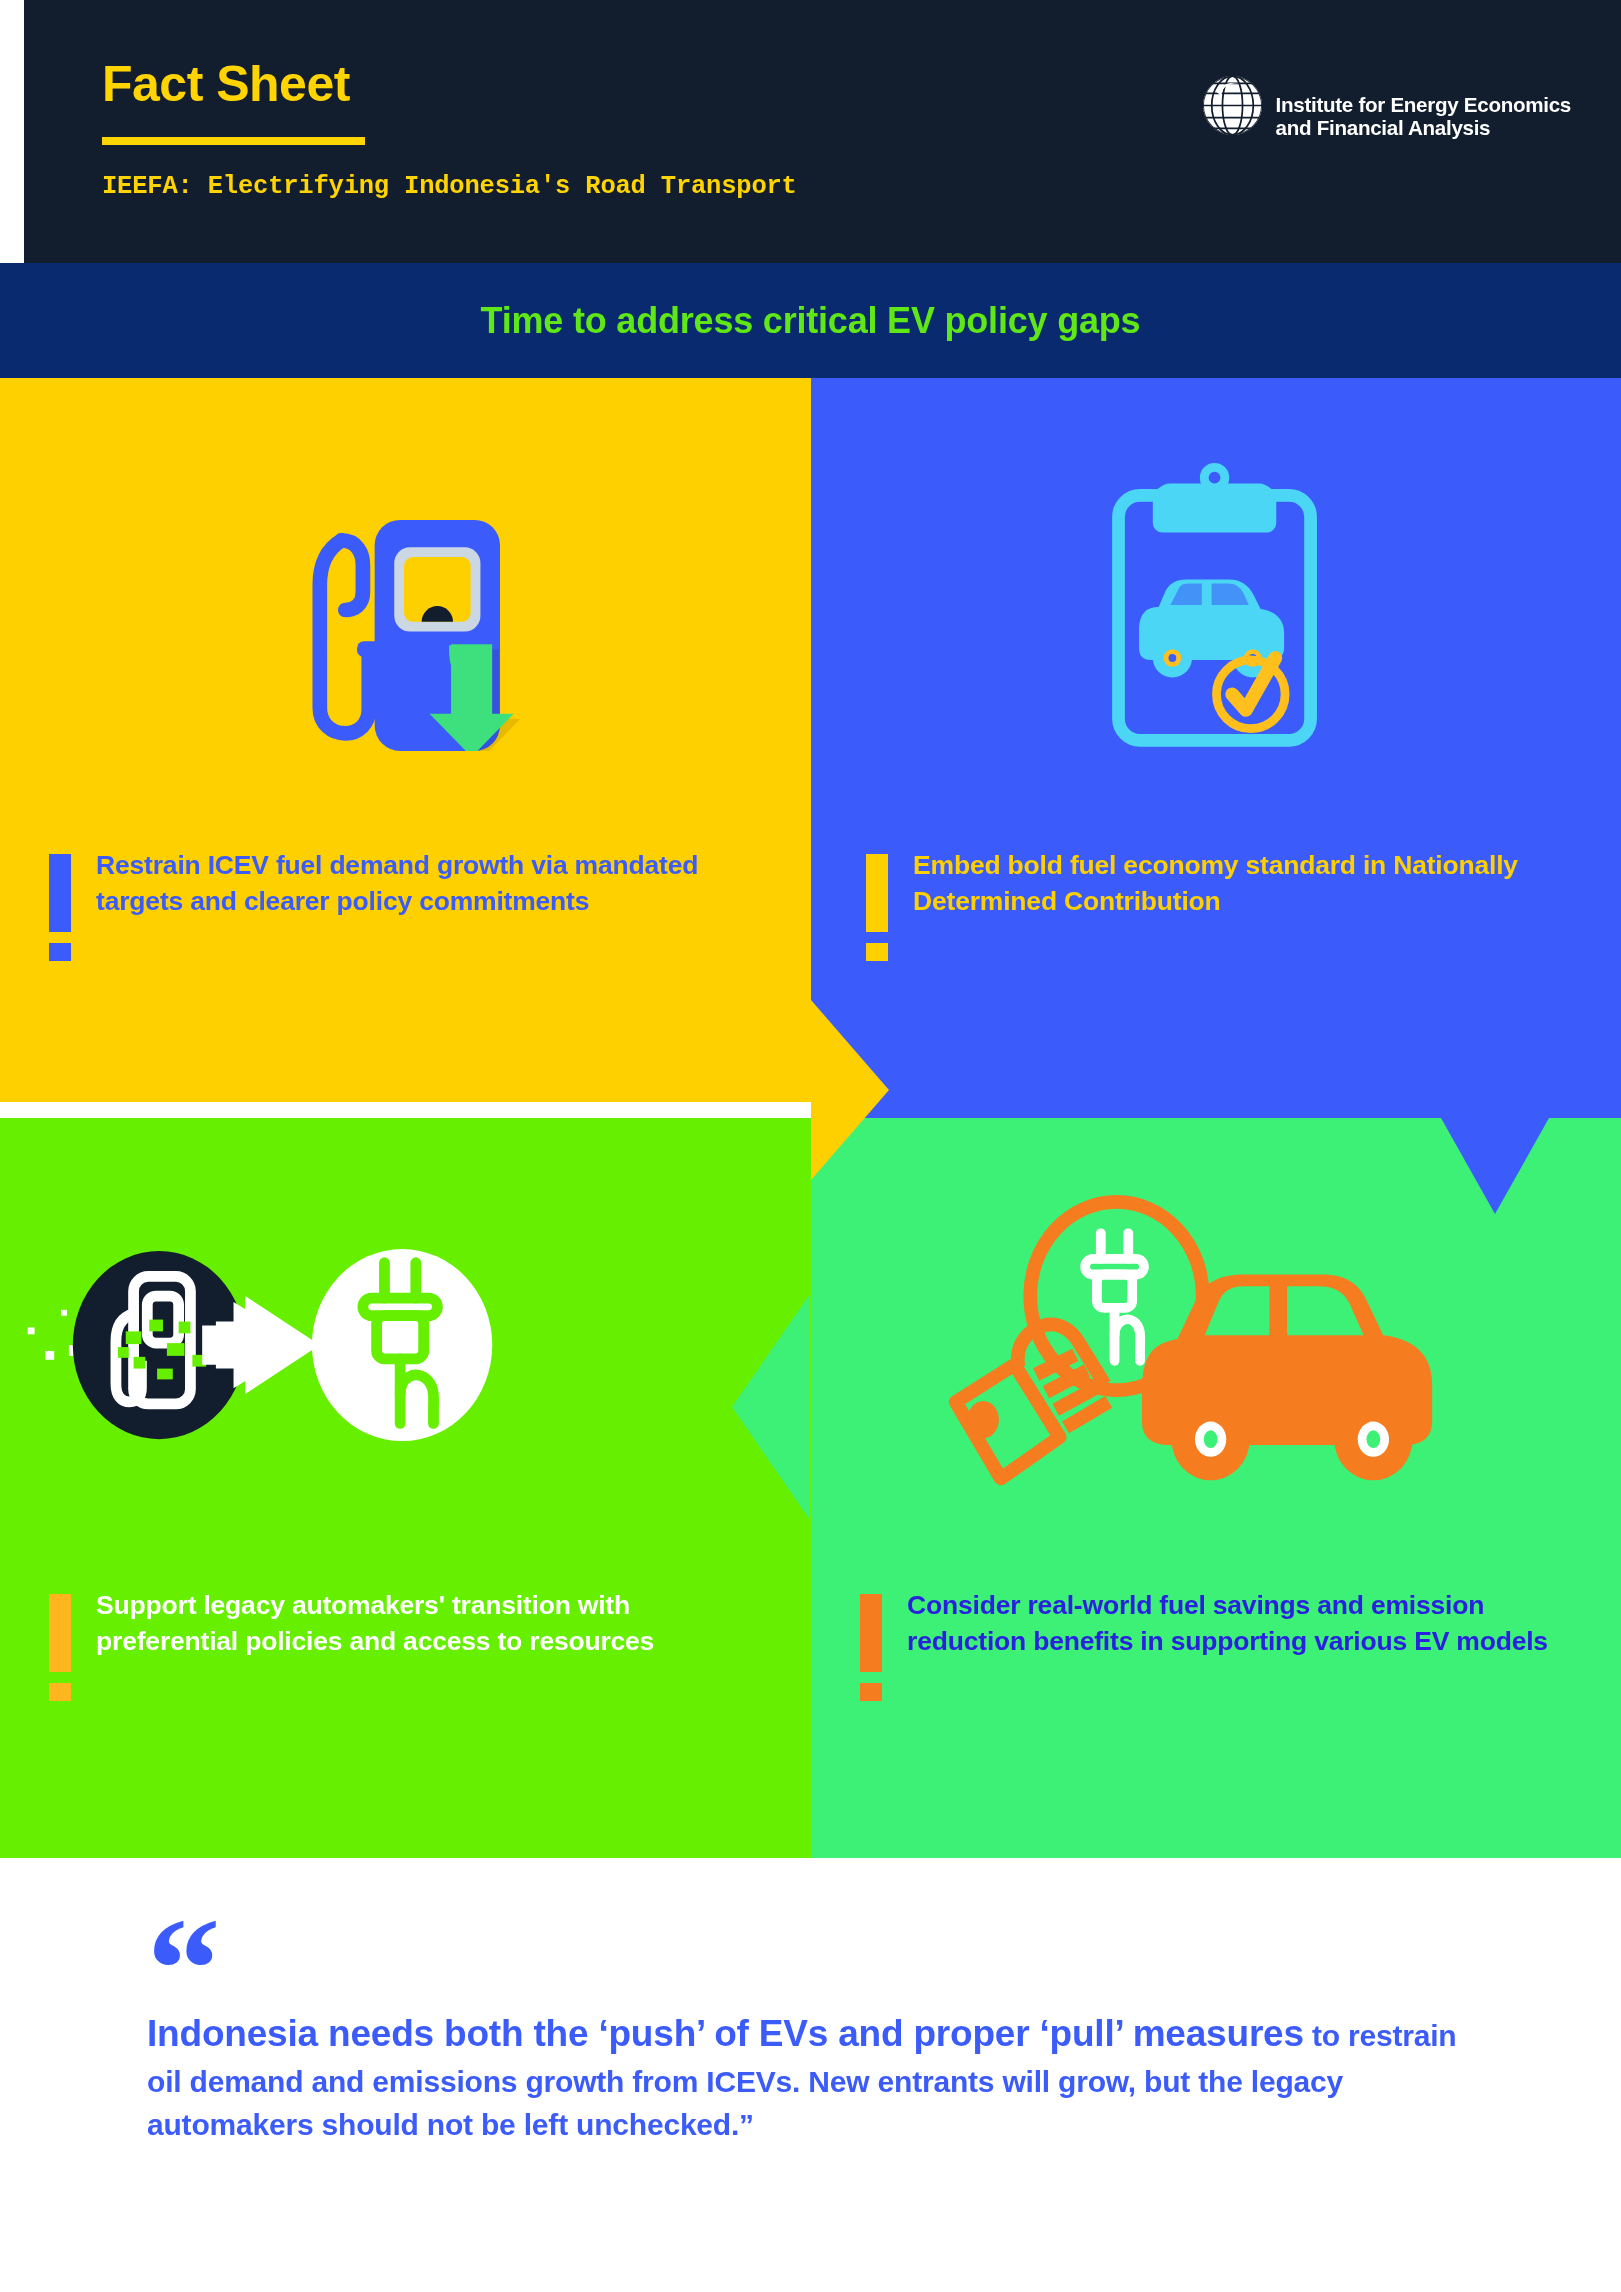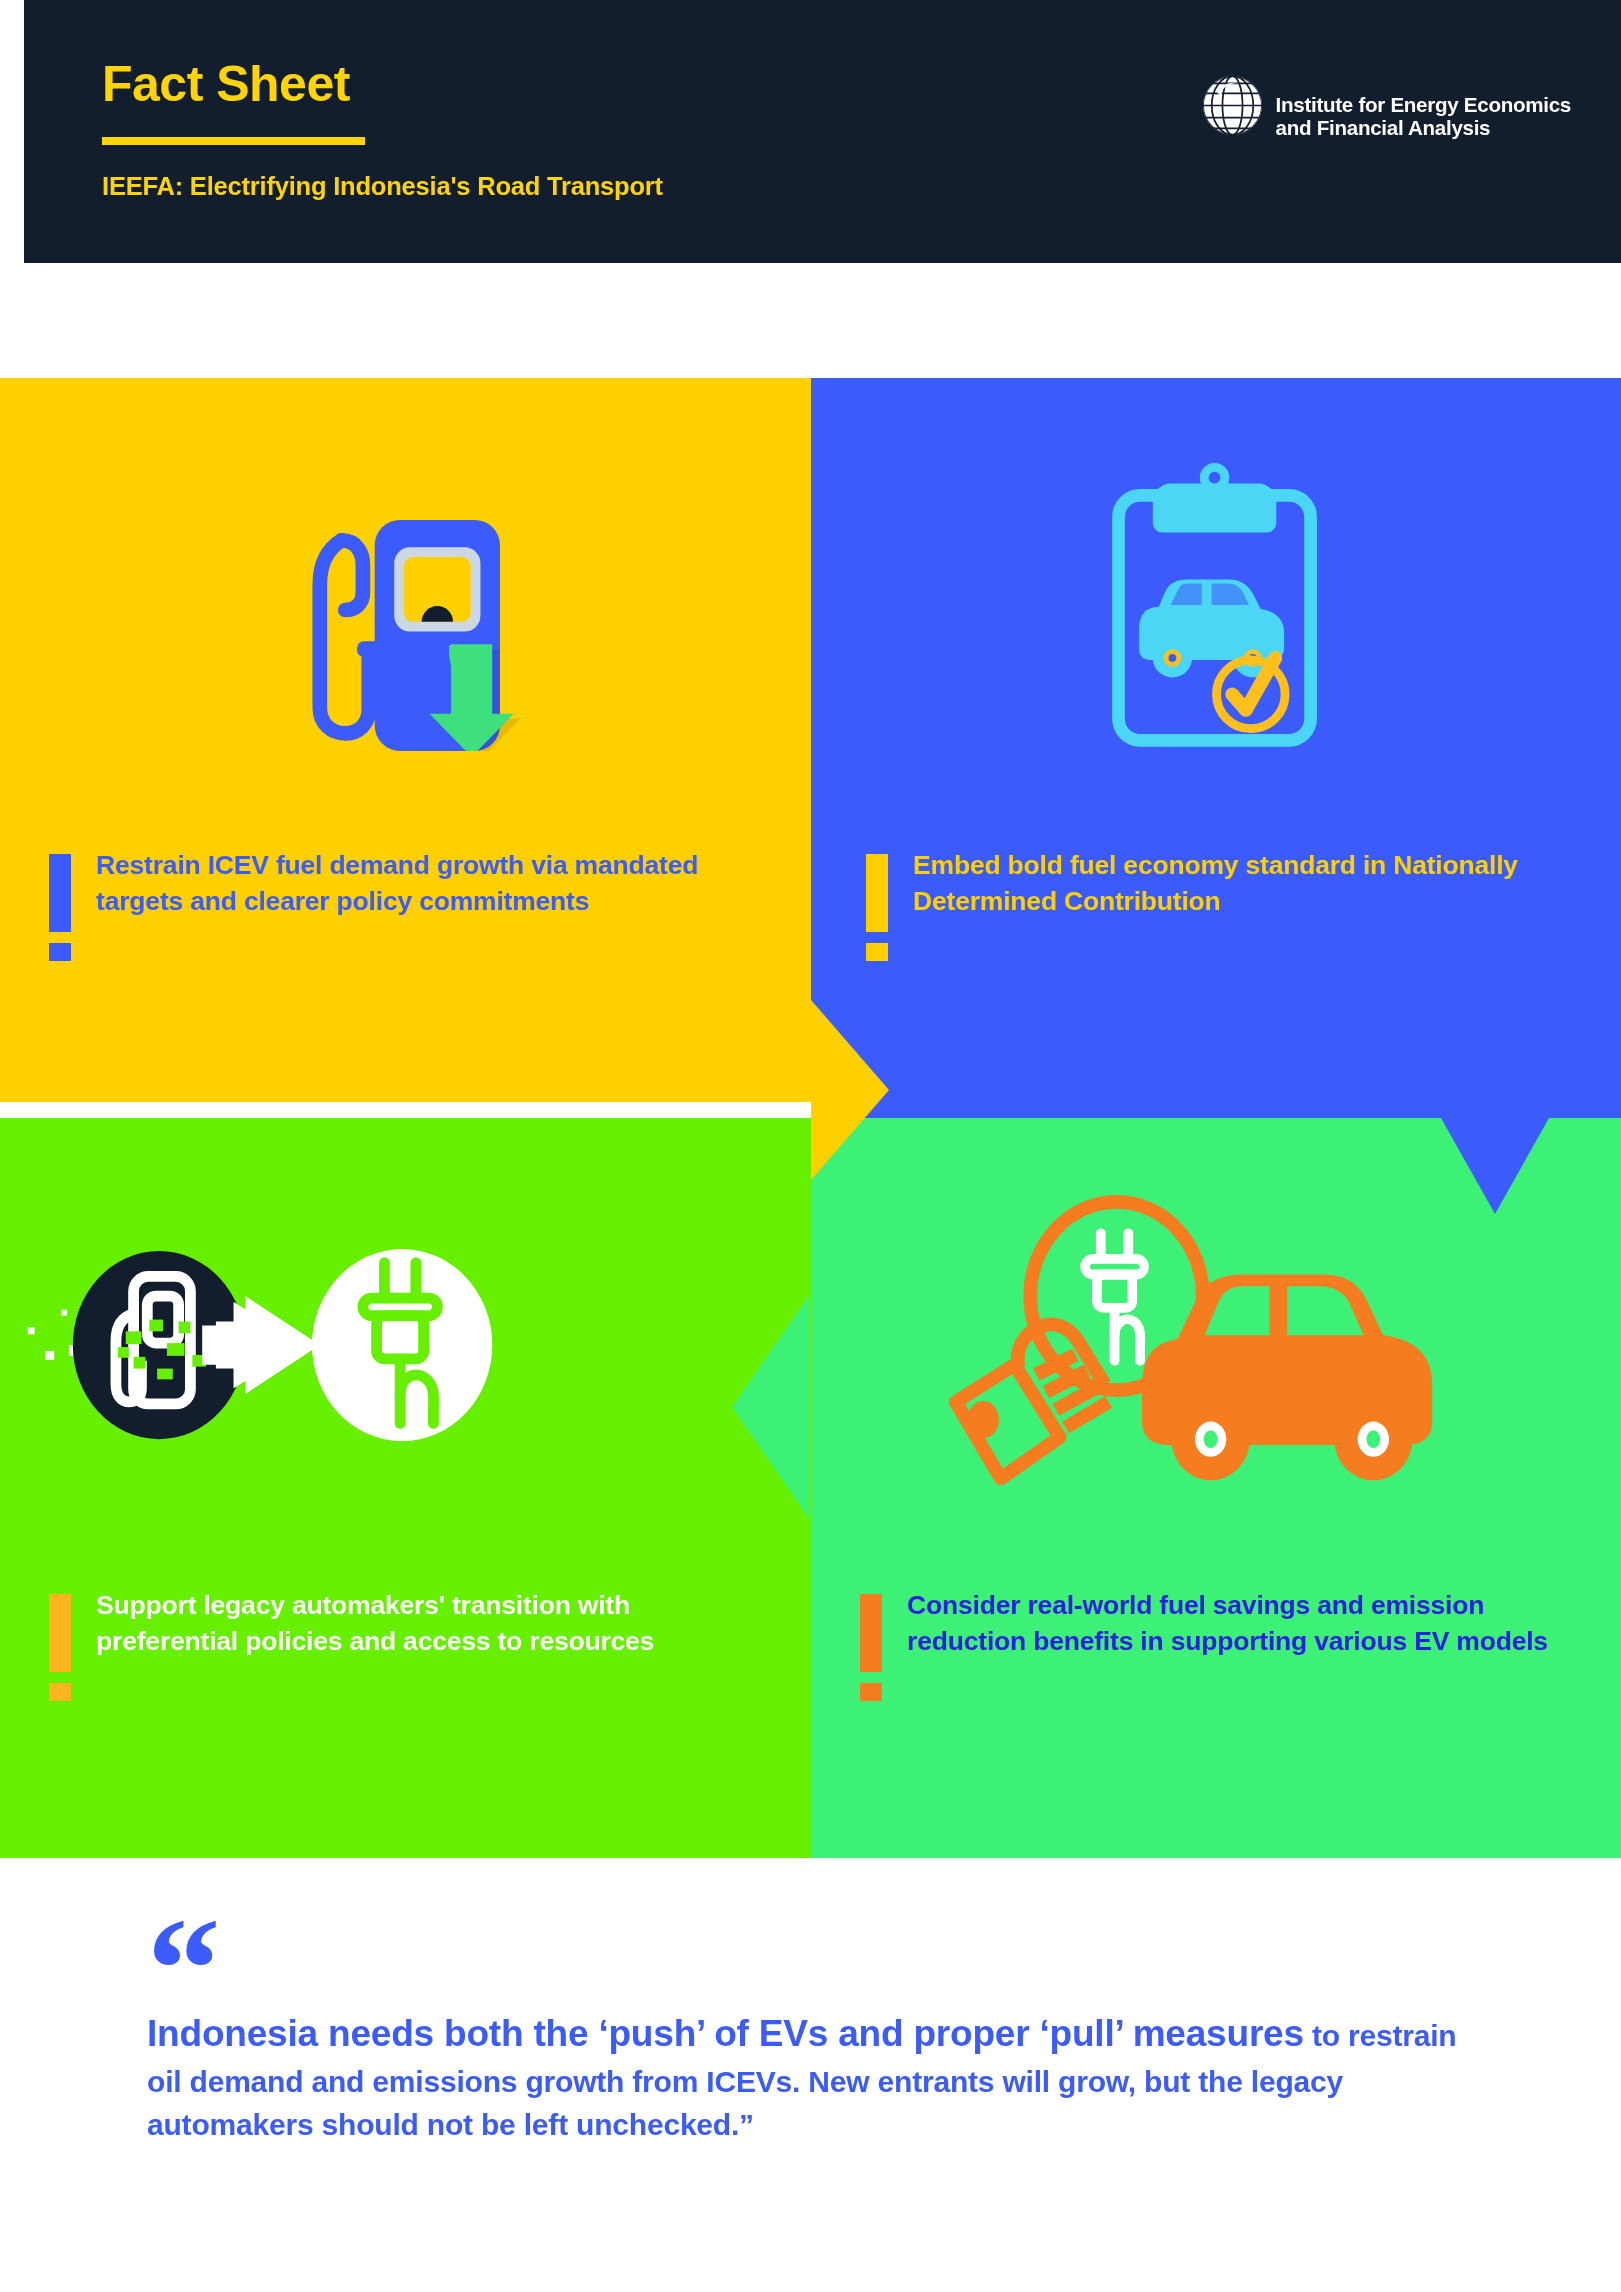--- a/index.html
+++ b/index.html
@@ -23,20 +23,21 @@
     letter-spacing:-0.5px; line-height:1;
   }
   .hdr-rule {
     position:absolute; left:78px; top:137px; width:263px; height:7.8px;
     background:#FFD400;
   }
   .hdr-sub {
     position:absolute; left:78px; top:172px;
     font-size:25.5px; font-weight:bold; color:#FFD400;
     letter-spacing:-0.2px;
+    font-family:Liberation Mono, monospace;
   }
   .logo-wrap {
     position:absolute; right:74px; top:72px;
     display:flex; align-items:flex-end; gap:10px;
   }
   .logo-mark { width:67px; height:67px; flex:none; }
   .logo-text {
     color:#ffffff; font-size:20.6px; font-weight:bold;
     line-height:1.12; letter-spacing:-0.3px; white-space:pre-line;
   }
@@ -160,20 +161,23 @@
           <line x1="6" y1="84" x2="94" y2="84"></line>
           <line x1="6" y1="17" x2="94" y2="17"></line>
         </g>
         <path d="M26 30 a26 20 0 0 1 34 -12 a20 16 0 0 0 -26 18 z" fill="#ffffff"></path>
       </svg>
       <div class="logo-text">Institute for Energy Economics
 and Financial Analysis</div>
     </div>
   </div>
 
+  <div class="banner">
+    <div class="banner-title">Time to address critical EV policy gaps</div>
+  </div>
 
   <div class="grid">
 
     <div class="q q1">
       <div class="icon-area">
         <svg width="294" height="284" viewBox="0 0 300 290">
 
           <path d="M84 75 C66 86 62 104 62 120 L62 246 C62 262 74 272 88 272 C102 272 112 262 112 248 L112 186" stroke="#3B5BFA" stroke-width="15" fill="none" stroke-linecap="round"></path>
           <path d="M84 75 C100 75 106 88 106 100 L106 128 C106 140 98 146 88 146" stroke="#3B5BFA" stroke-width="15" fill="none" stroke-linecap="round"></path>
           <rect x="100" y="178" width="36" height="16" rx="7" fill="#3B5BFA"></rect>

